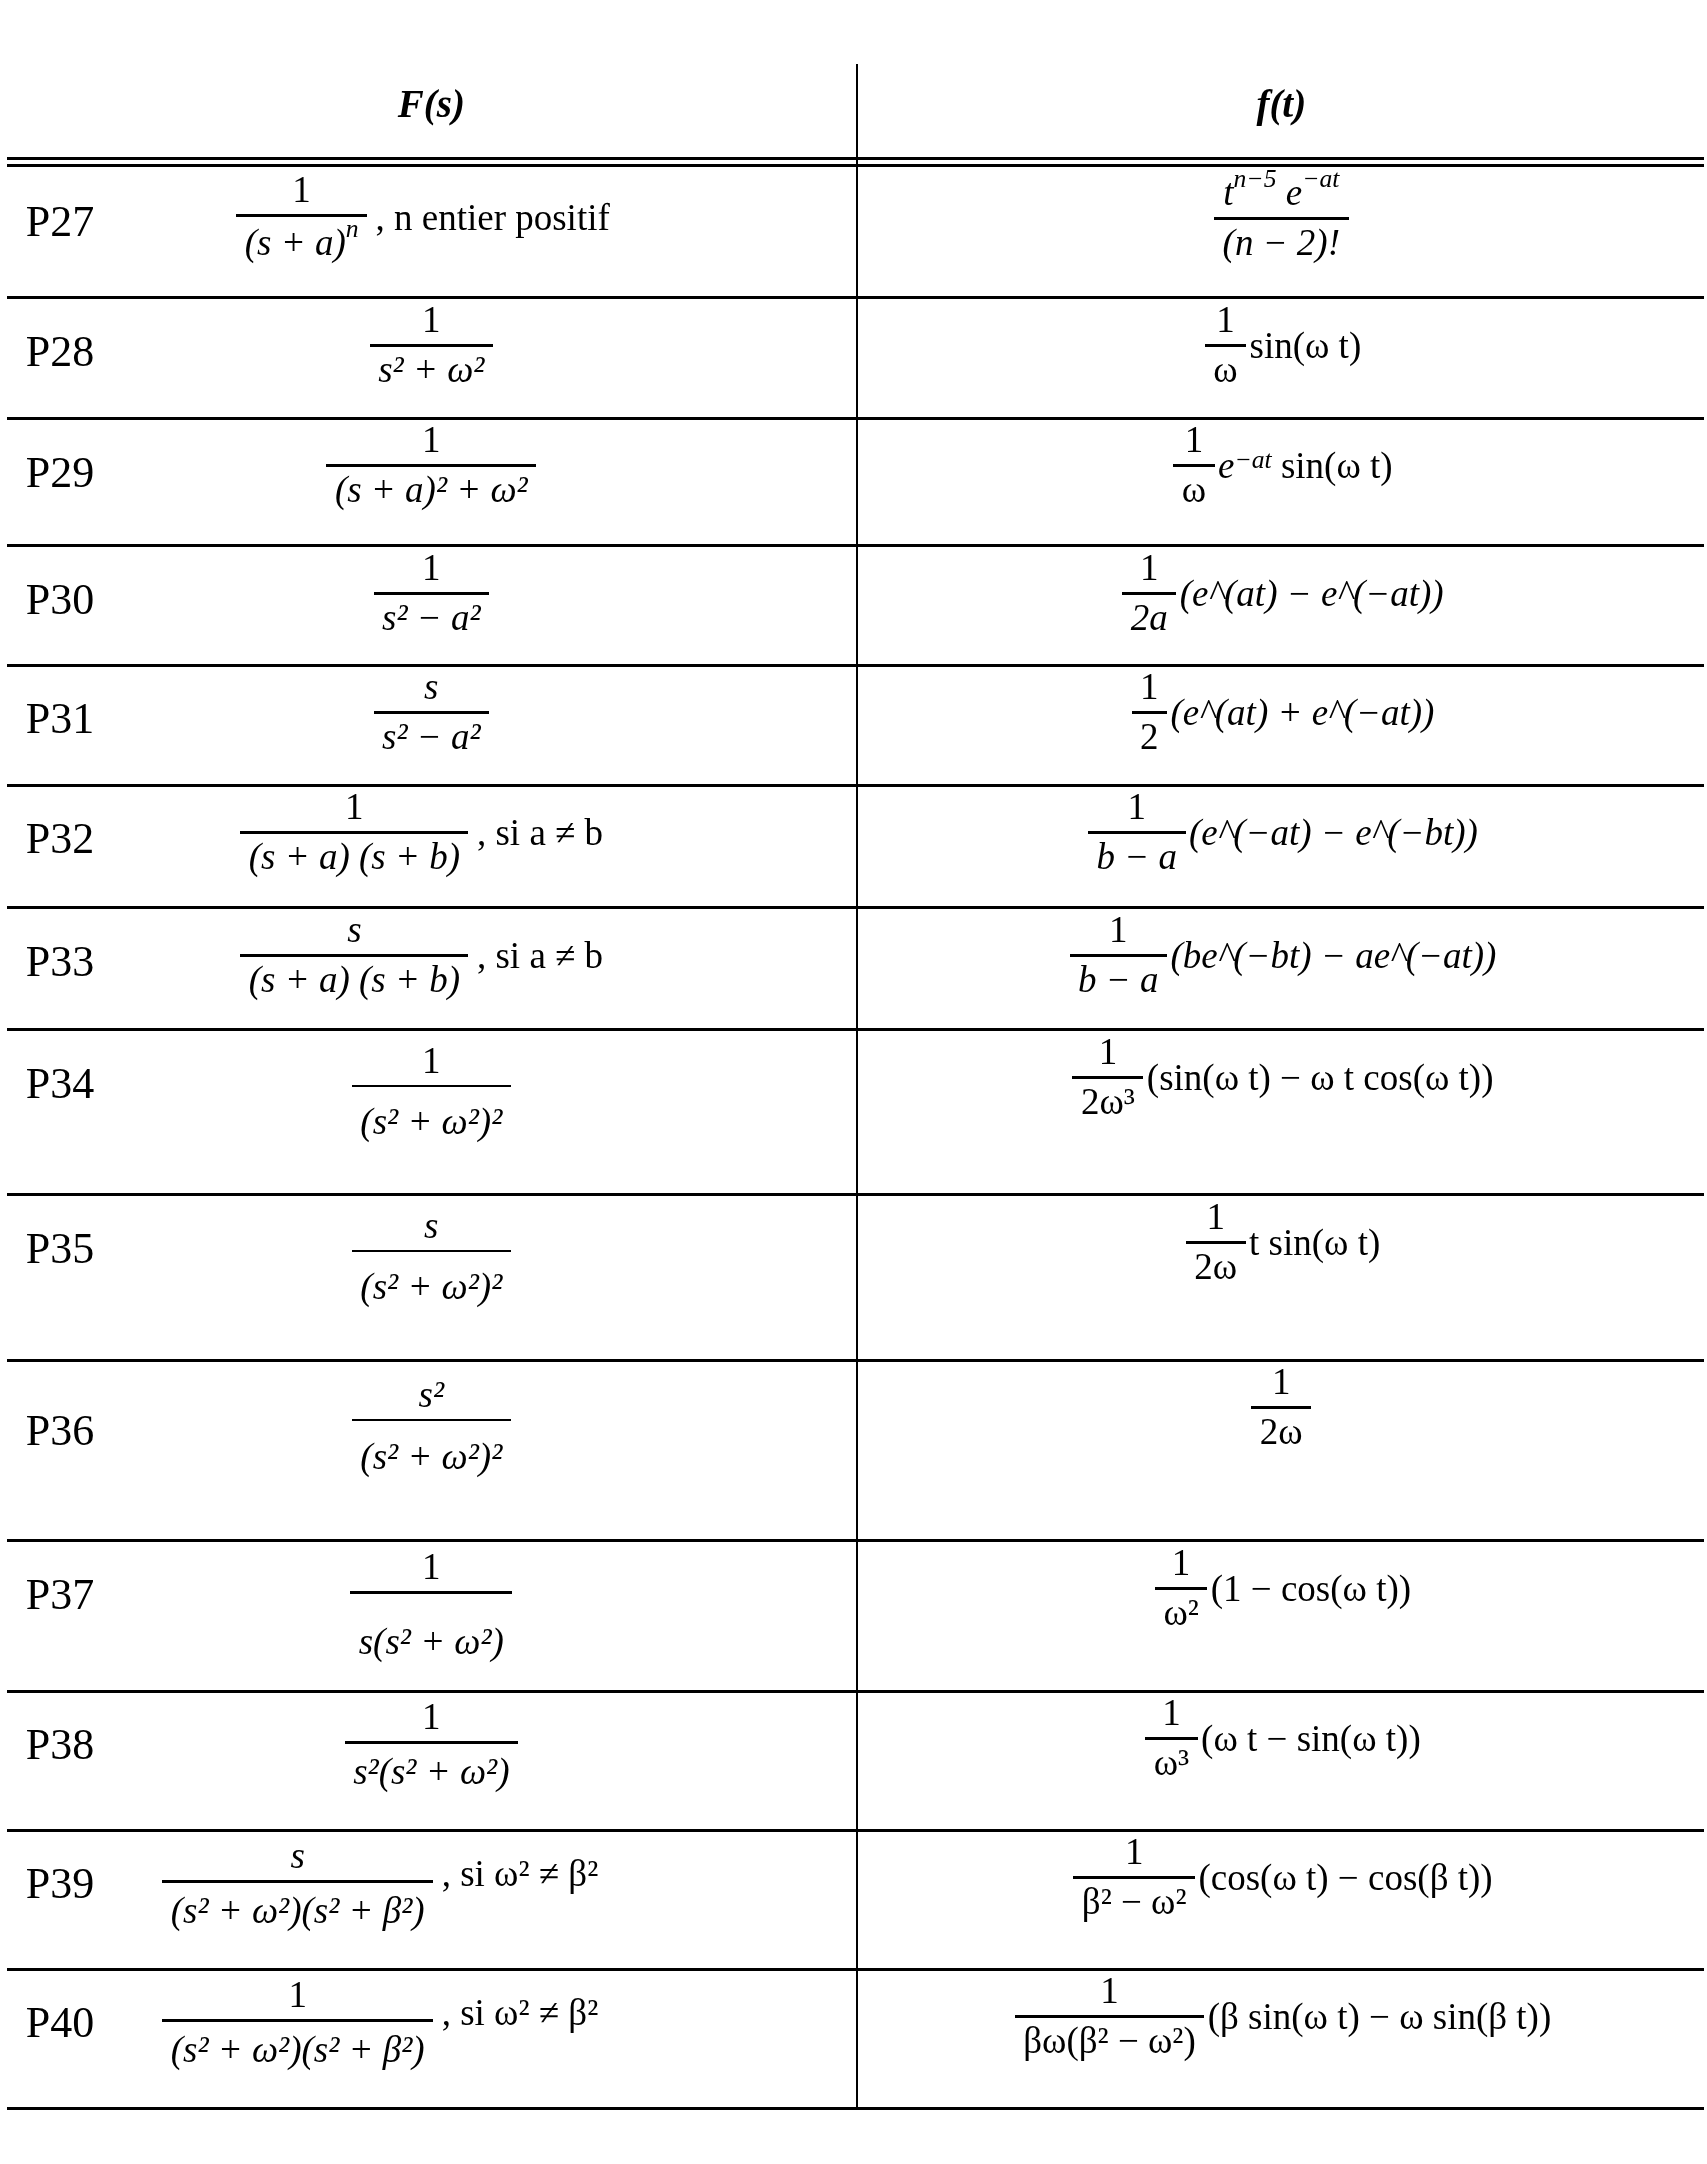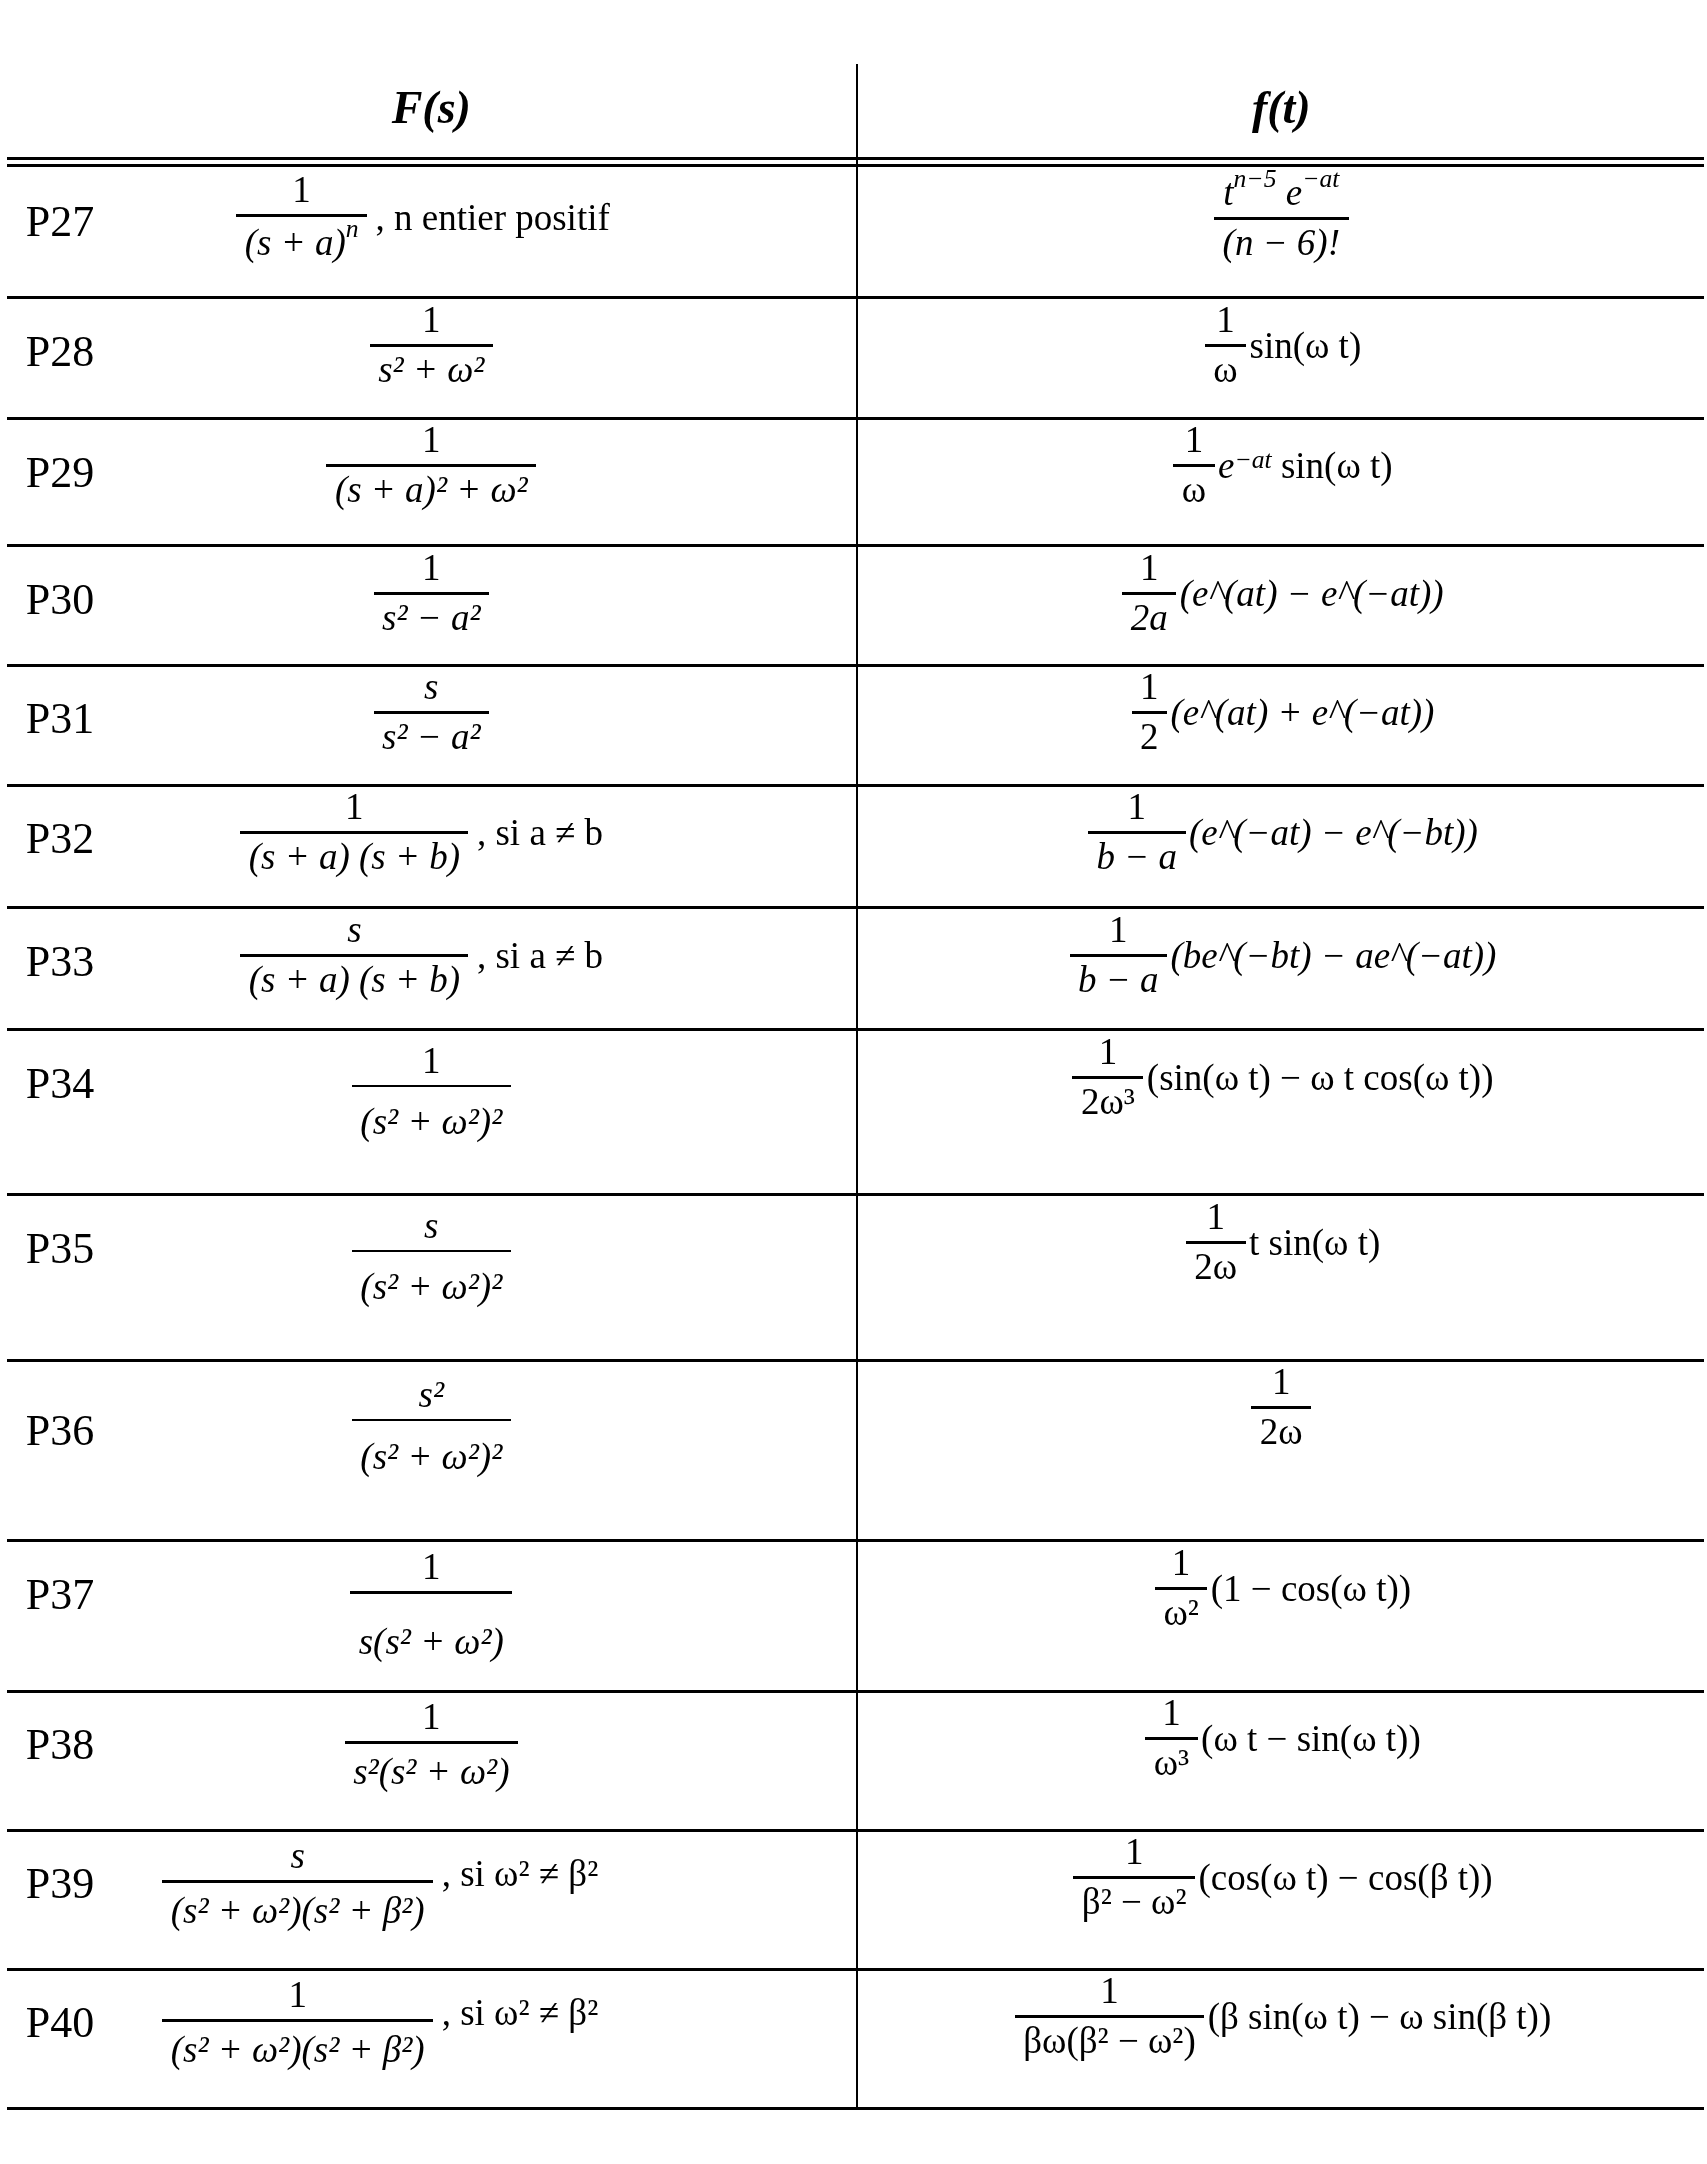--- a/index.html
+++ b/index.html
@@ -5,21 +5,21 @@
   html, body { margin:0; padding:0; background:#fff; }
   body { width:1707px; height:2164px; position:relative; overflow:hidden;
          font-family:"Liberation Serif", "DejaVu Serif", serif; color:#000; }
   .tbl { position:absolute; left:6.8px; top:0; width:1697px; }
   .vline { position:absolute; left:849px; top:64px; width:2.6px; height:2044px; background:#000; }
   .hline { position:absolute; left:0; width:1697px; height:3.4px; background:#000; }
   .row { position:absolute; left:0; width:1697px; }
   .label { position:absolute; left:19px; font-size:44px; }
   .cellL { position:absolute; left:0; width:849px; display:flex; justify-content:center; }
   .cellR { position:absolute; left:852px; width:845px; display:flex; justify-content:center; }
-  .head { font-size:46px; font-style:italic; font-weight:bold; }
+  .head { font-size:39px; font-style:italic; font-weight:bold; }
   .expr { display:flex; align-items:center; font-size:37px; white-space:nowrap; }
   .frac { display:inline-flex; flex-direction:column; align-items:center; vertical-align:middle; margin:0 3.4px; }
   .frac .num { padding:0 8.5px 3.4px; line-height:1.1; }
   .frac .bar { align-self:stretch; height:2.6px; background:#000; }
   .frac .den { padding:3.4px 8.5px 0; line-height:1.1; }
   .i { font-style:italic; }
   .sup { font-size:25.6px; vertical-align:super; position:relative; top:-5.1px; }
   .cond { margin-left:5.1px; }
 </style>
 </head>
@@ -64,21 +64,21 @@
           <span class="den i"><span>(s + a)</span><span class="sup">n</span></span>
           </span>
         <span class="cond">, n entier positif</span>
       </div>
     </div>
     <div class="cellR" style="top:0;">
       <div class="expr">
         <span class="frac">
             <span class="num i"><span>t</span><span class="sup">n−5</span> <span>e</span><span class="sup">−at</span></span>
             <span class="bar"></span>
-          <span class="den i">(n − 6)!</span>
+          <span class="den i">(n − 2)!</span>
           </span>
       </div>
     </div>
   </div>
 
   <div class="row" style="top:300px;height:117px;">
     <span class="label" style="top:25.6px;">P28</span>
     <div class="cellL" style="top:0;">
         <div class="expr">
       <span class="frac">

